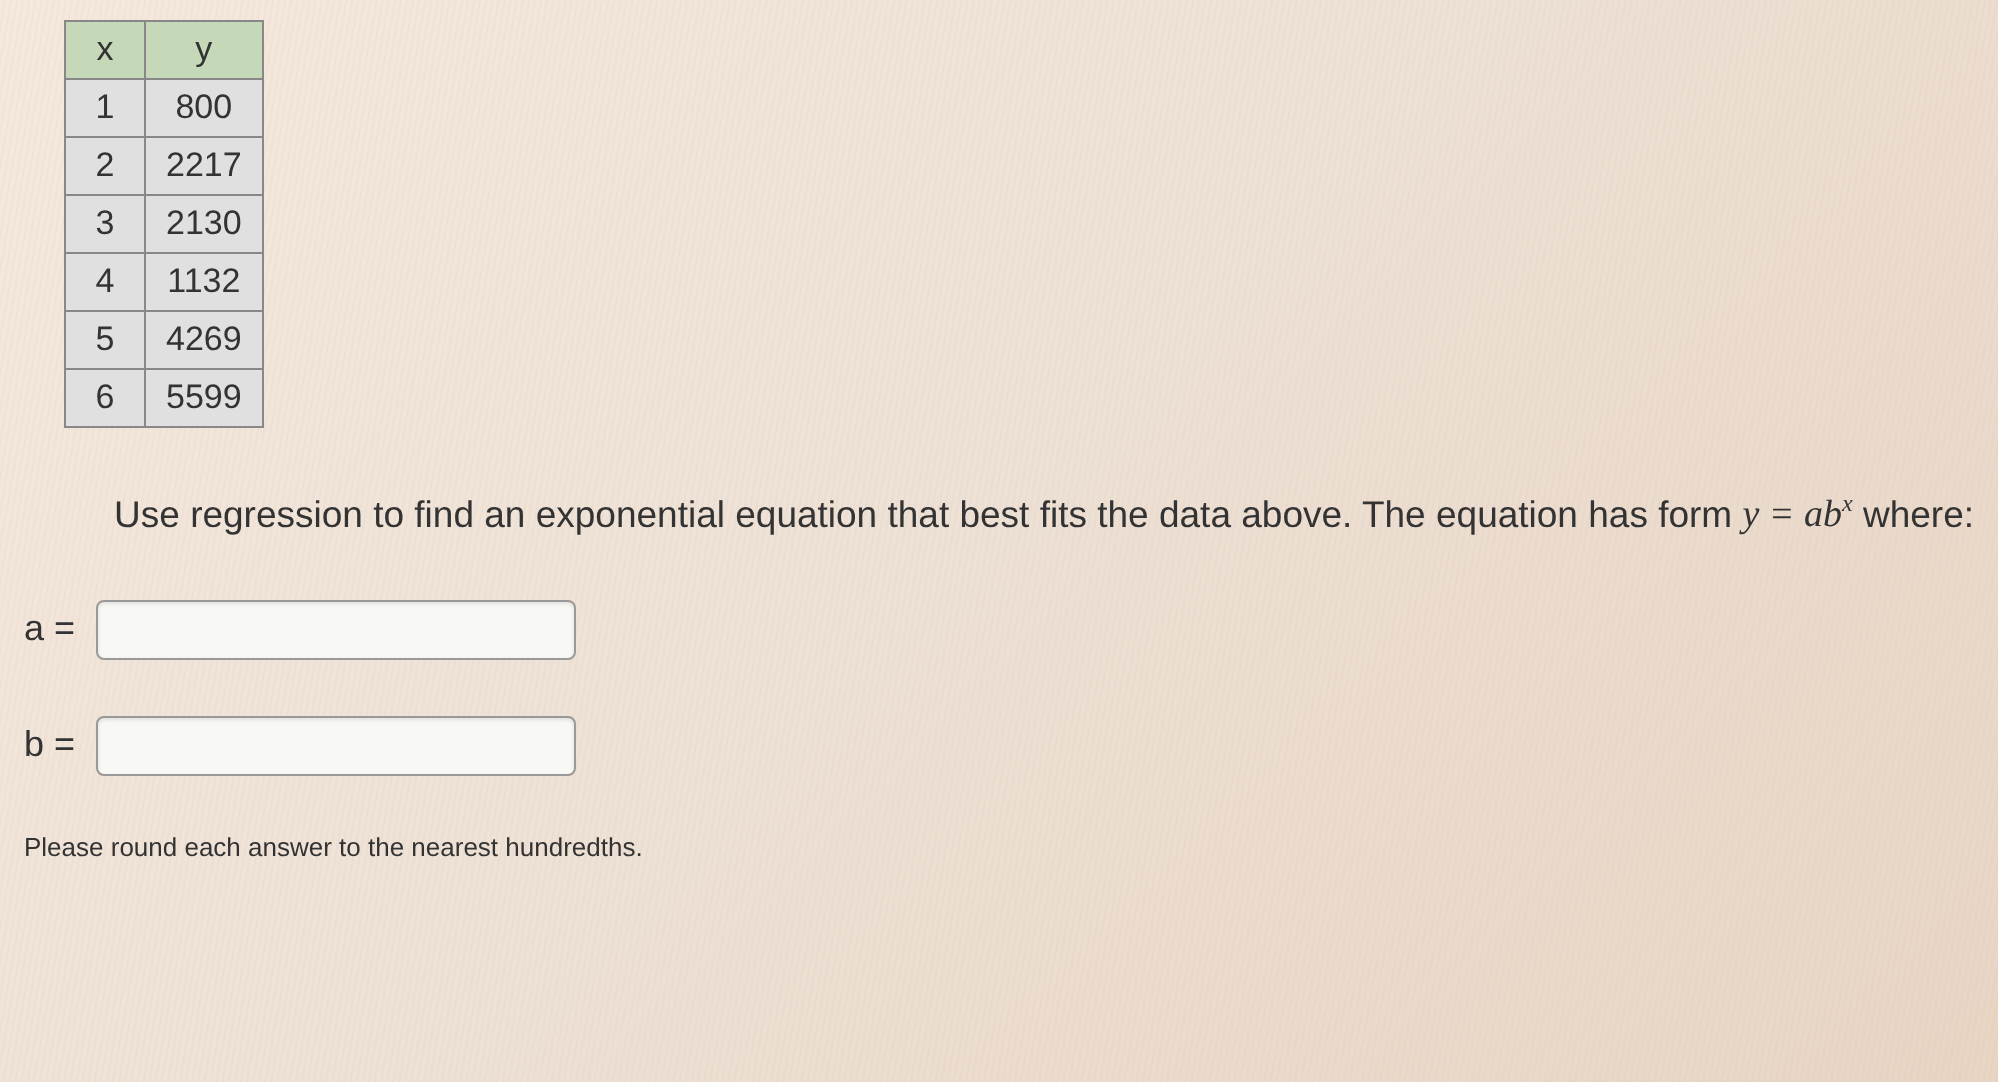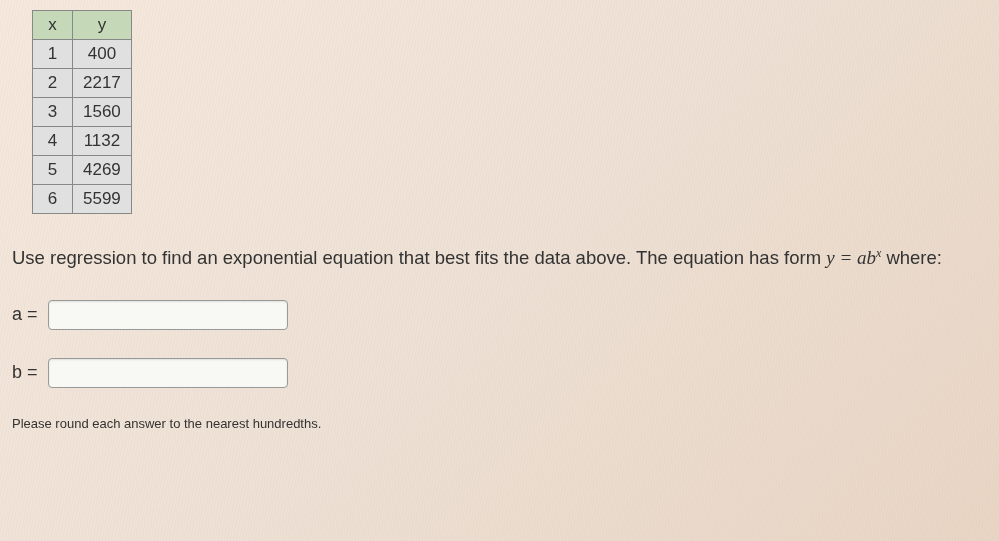--- a/index.html
+++ b/index.html
@@ -61,20 +61,21 @@
     }
     .data-table td:last-child {
       min-width: 58px;
     }
     .instruction {
       margin: 8px 0 28px 0;
       line-height: 1.45;
       font-size: 18.5px;
       position: relative;
       z-index: 1;
+      text-align: right;
     }
     .equation {
       font-family: 'Times New Roman', Times, serif;
       font-style: italic;
       font-size: 19px;
     }
     .equation sup {
       font-size: 12px;
     }
     .answer-row {
@@ -112,29 +113,29 @@
 <table class="data-table">
   <thead>
     <tr>
       <th>x</th>
       <th>y</th>
     </tr>
   </thead>
   <tbody>
     <tr>
       <td>1</td>
-      <td>400</td>
+      <td>800</td>
     </tr>
     <tr>
       <td>2</td>
       <td>2217</td>
     </tr>
     <tr>
       <td>3</td>
-      <td>1560</td>
+      <td>2130</td>
     </tr>
     <tr>
       <td>4</td>
       <td>1132</td>
     </tr>
     <tr>
       <td>5</td>
       <td>4269</td>
     </tr>
     <tr>

